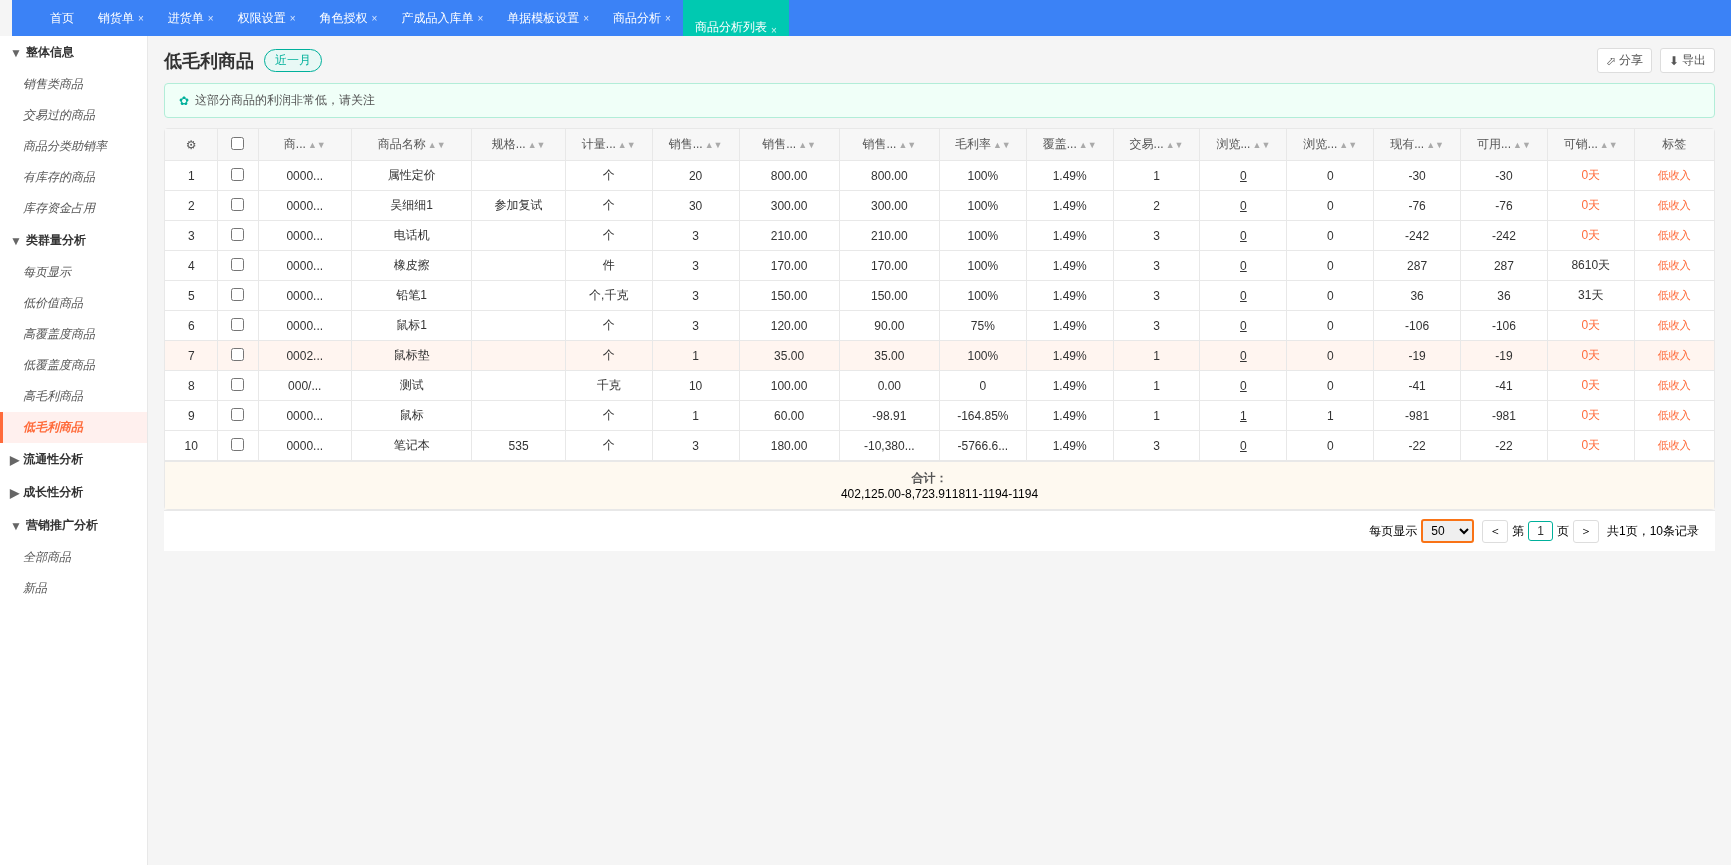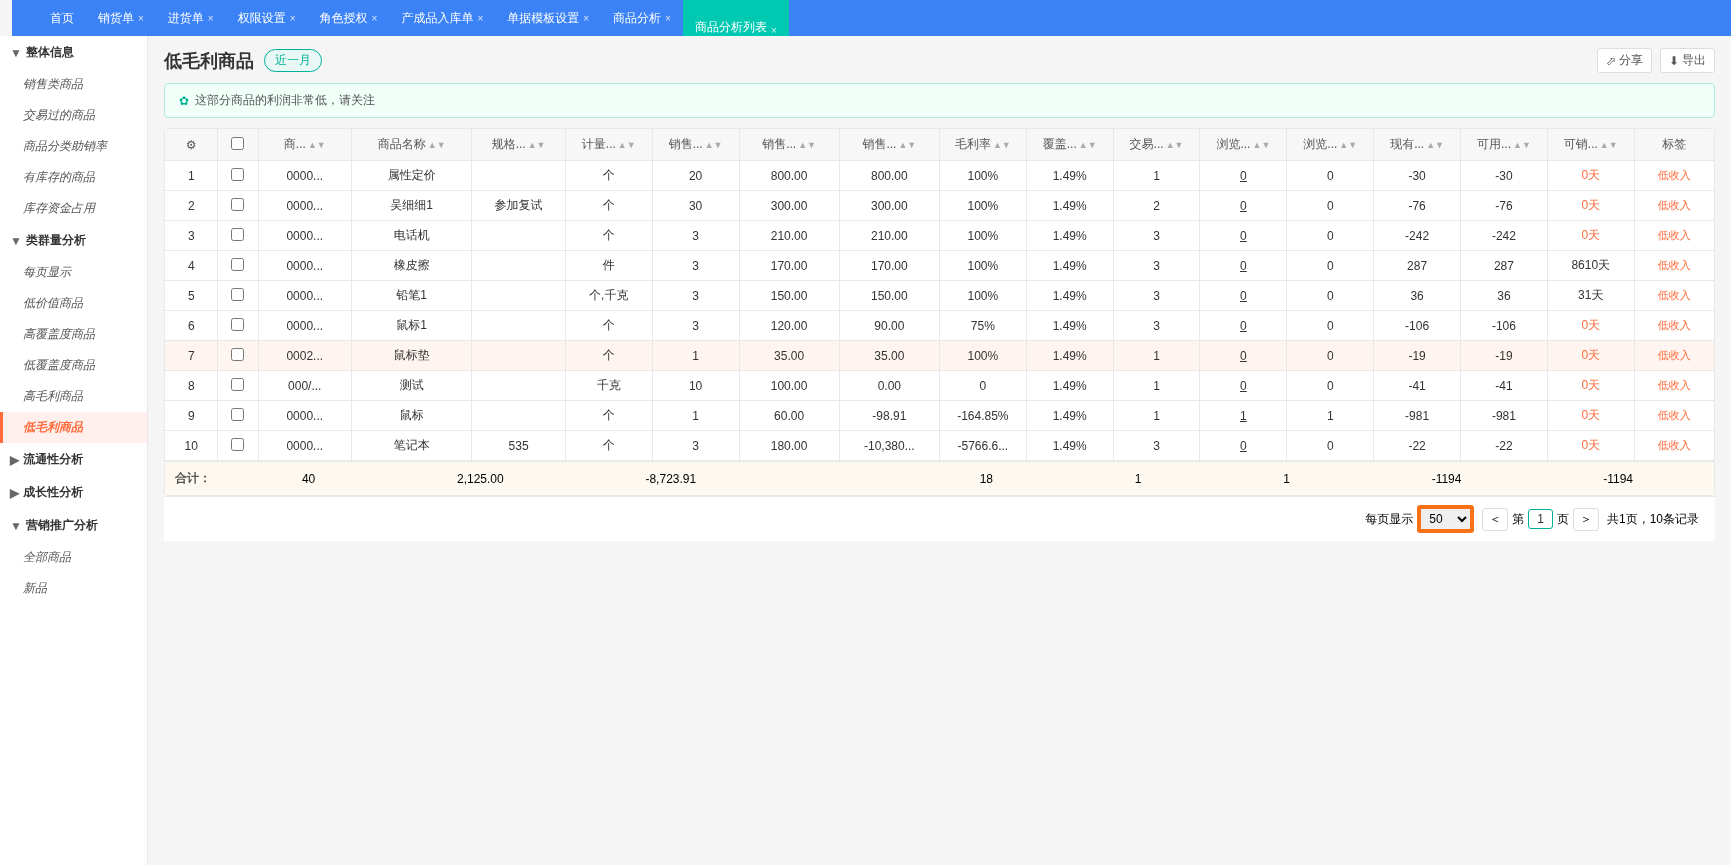--- a/index.html
+++ b/index.html
@@ -168,35 +168,36 @@
     .underline { text-decoration: underline; color: #333; cursor: pointer; }
 
     
     .table-footer {
       background: #fef9f0;
       border: 1px solid #e8e8e8;
       display: flex;
       align-items: center;
       padding: 8px 10px;
       margin-top: 0;
+      flex-direction: column;
     }
     .table-footer .label { color: #555; font-weight: bold; margin-right: 20px; }
 
     
     .pagination-bar {
       display: flex;
       align-items: center;
       justify-content: flex-end;
       padding: 8px 16px;
       gap: 8px;
       background: #fff;
       border-top: 1px solid #e8e8e8;
     }
     .pagination-bar .per-page { display: flex; align-items: center; gap: 4px; }
-    .pagination-bar select { border: 4px solid #f97316; padding: 2px 4px; border-radius: 3px; }
+    .pagination-bar select { border: 2px solid #f97316; padding: 2px 4px; border-radius: 3px; }
     .pagination-bar .page-nav { display: flex; align-items: center; gap: 4px; }
     .pagination-bar .page-nav button {
       border: 1px solid #ddd; background: #fff; padding: 2px 6px; cursor: pointer; border-radius: 3px;
     }
     .pagination-bar .page-num { border: 1px solid #00b09b; padding: 2px 8px; border-radius: 3px; color: #333; }
   </style>
 </head>
 <body>
 
 <nav class="top-nav">

